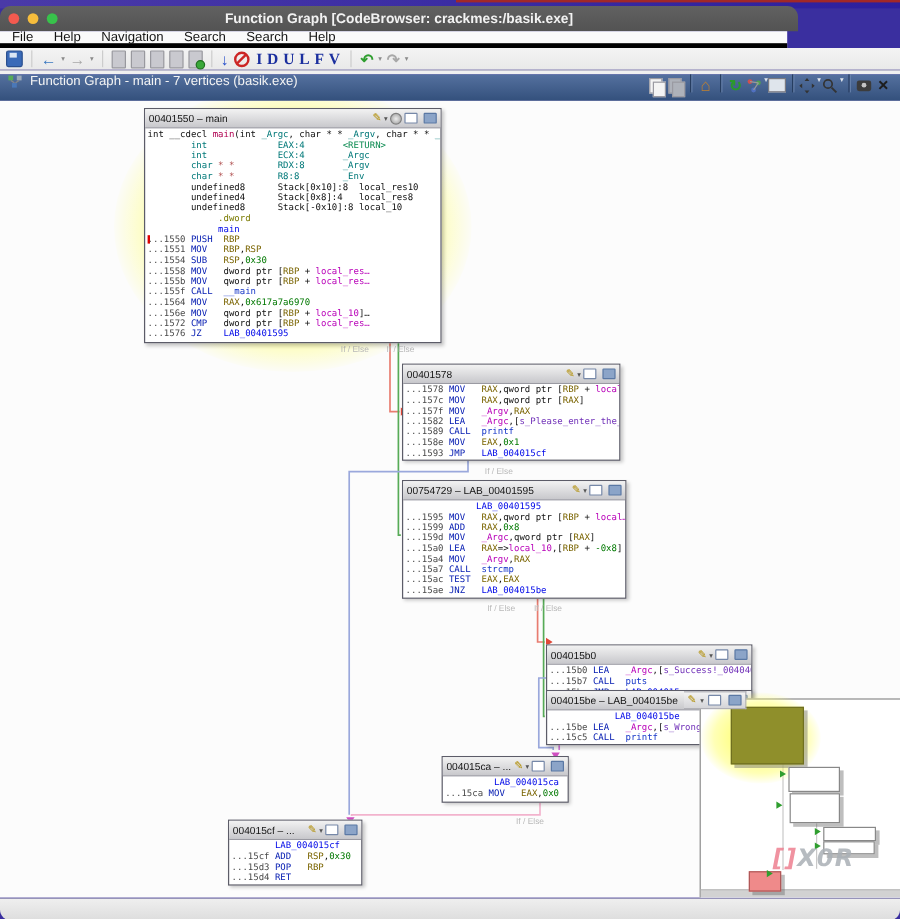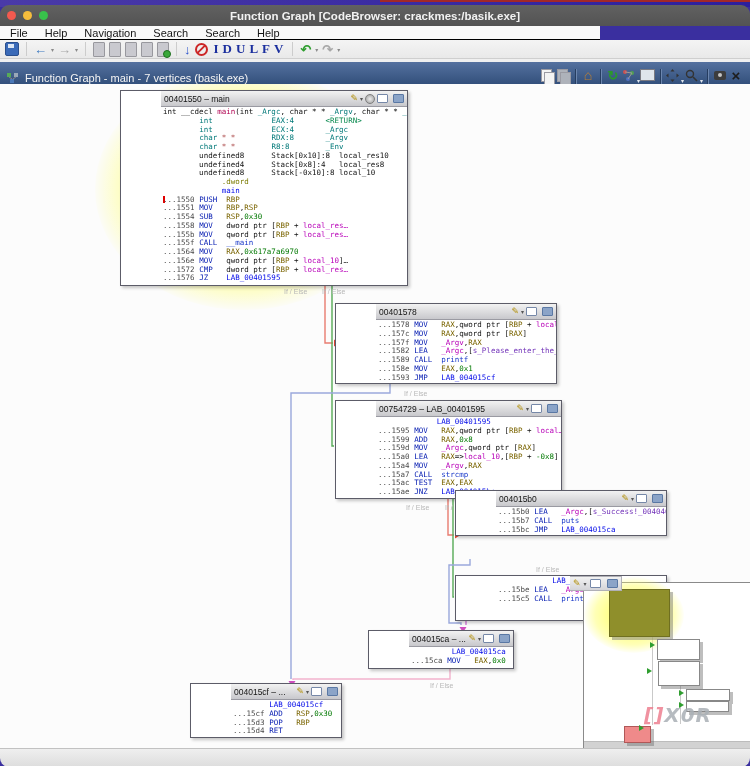--- a/index.html
+++ b/index.html
@@ -1,57 +1,57 @@
 <!DOCTYPE html>
 <html><head>
 <meta charset="utf-8">
 <style>
   html,body{margin:0;padding:0;background:#2e2e2e;}
   #root{position:relative;width:750px;height:766px;overflow:hidden;font-family:"Liberation Sans",sans-serif;background:#3a2f9f;}
   .abs{position:absolute;}
   
   #top-strip{left:0;top:0;width:750px;height:7px;background:linear-gradient(90deg,#4a3aa8,#2c1f9e);}
   #top-strip .redline{position:absolute;left:380px;top:0;width:370px;height:2px;background:#a22828;}
-  #titlebar{left:0;top:5px;width:750px;height:21px;background:linear-gradient(#616161,#535353);border-radius:9px 9px 0 0;display:flex;align-items:center;}
+  #titlebar{left:0;top:5px;width:665px;height:21px;background:linear-gradient(#616161,#535353);border-radius:9px 9px 0 0;display:flex;align-items:center;}
   .tlight{width:9px;height:9px;border-radius:50%;margin-left:7px;}
   #win-title{position:absolute;left:0;width:100%;text-align:center;color:#f2f2f2;font-size:11.5px;font-weight:bold;}
-  #menubar{left:0;top:26px;width:600px;height:14px;background:#fafafa;display:flex;align-items:center;gap:17px;padding-left:10px;box-sizing:border-box;border-bottom:1px solid #000000;}
+  #menubar{left:0;top:26px;width:656px;height:14px;background:#fafafa;display:flex;align-items:center;gap:17px;padding-left:10px;box-sizing:border-box;border-bottom:4px solid #000000;}
   .mitem{font-size:11px;color:#151515;}
   #toolbar{left:0;top:40px;width:750px;height:19px;background:linear-gradient(#f4f4f4,#e9e9e9);border-bottom:1px solid #cfcfcf;display:flex;align-items:center;padding-left:5px;box-sizing:border-box;gap:4px;}
   .tsep{width:1px;height:14px;background:#cccccc;margin:0 3px;}
   .tcaret{font-size:6px;color:#8a8a8a;}
   .saveic{width:12px;height:12px;background:#3a6ab8;border:1px solid #2a4f8e;border-radius:2px;position:relative;}
   .saveic::after{content:'';position:absolute;left:2px;top:1px;width:6px;height:4px;background:#dce6f4;}
   .arrowch{font-size:13px;font-weight:bold;line-height:1;}
   .pageicon{width:10px;height:13px;background:#c9c9cf;border:1px solid #98989e;border-radius:1px;position:relative;}
   .pageicon.clock::after{content:'';position:absolute;right:-3px;bottom:-2px;width:6px;height:6px;border-radius:50%;background:#3aa83a;border:1px solid #1f6f1f;}
   .noentry{width:9px;height:9px;border:2px solid #cc2626;border-radius:50%;position:relative;}
   .noentry::after{content:'';position:absolute;left:-1px;top:3.5px;width:11px;height:2px;background:#cc2626;transform:rotate(-45deg);}
   .tl{font-family:"Liberation Serif",serif;font-weight:bold;font-size:13px;color:#1b2f9e;padding:0 2px;}
-  #panelheader{left:0;top:62px;width:750px;height:22px;background:linear-gradient(#55719f,#33507c);display:flex;align-items:flex-end;padding:0 6px;box-sizing:border-box;color:#f4f4f4;}
+  #panelheader{left:0;top:62px;width:750px;height:22px;background:linear-gradient(#55719f,#33507c);display:flex;align-items:flex-start;padding:0 6px;box-sizing:border-box;color:#f4f4f4;}
   #panel-title{font-size:11px;margin-left:6px;flex:1;white-space:nowrap;}
   .phsep{width:1px;height:15px;background:#263d60;margin:0 4px;box-shadow:1px 0 0 #6c86ae;}
   .phic{display:flex;align-items:center;justify-content:center;min-width:16px;height:18px;}
   .copyic{width:9px;height:11px;background:#f4f4f4;border:1px solid #9a9aa2;position:relative;}
   .copyic::after{content:'';position:absolute;left:2px;top:2px;width:9px;height:11px;background:inherit;border:1px solid #9a9aa2;}
   .copyic.gray{background:#aeb2ba;}
   .homeic{font-size:14px;color:#c08030;line-height:1;}
   .refic{font-size:13px;font-weight:bold;color:#2a9a2a;line-height:1;}
   .satic{width:13px;height:10px;border:1px solid #7a7a82;background:#dfe5ec;}
   .snapic{width:12px;height:9px;background:#3c3c3c;border-radius:2px;position:relative;}
   .snapic::after{content:'';position:absolute;left:4px;top:2px;width:4px;height:4px;border-radius:50%;background:#c4c4c4;}
   .closeic{font-size:15px;font-weight:bold;color:#1d1d1d;line-height:1;}
   #gapstrip{left:0;top:59px;width:750px;height:3px;background:#f0f0f0;}
   #statusbar{left:0;top:748px;width:750px;height:18px;background:linear-gradient(#efefef,#dddddd);border-top:1px solid #c2c2c2;border-radius:0 0 9px 9px;}
   
   #graph{left:0;top:84px;width:750px;height:664px;background:#fcfcfc;overflow:hidden;}
   .glow{position:absolute;border-radius:50%;z-index:2;background:radial-gradient(ellipse at center,rgba(255,255,60,.95) 0%,rgba(255,255,110,.5) 55%,rgba(255,255,160,0) 72%);}
   #edgesvg{position:absolute;left:0;top:0;z-index:5;}
   .elabel{position:absolute;font-size:7px;color:#b8b8b8;white-space:nowrap;z-index:6;}
-  .vblock{position:absolute;background:#ffffff;border:1px solid #5c5c68;box-shadow:2px 2px 3px rgba(0,0,0,.22);z-index:8;padding-left:40px;}
+  .vblock{position:absolute;background:#ffffff;border:1px solid #5c5c68;box-shadow:2px 2px 3px rgba(0,0,0,.22);z-index:8;}
   .bheader{height:15px;background:linear-gradient(#f2f2f2,#c8c8cc);border-bottom:1px solid #9a9aa2;display:flex;align-items:center;padding:0 3px;}
   .btitle{font-size:8.5px;color:#141414;white-space:nowrap;overflow:hidden;flex:1;}
   .bicons{display:flex;align-items:center;gap:2px;}
   .pencil{font-size:9px;color:#b08c00;line-height:1;}
   .bcaret{font-size:6px;color:#555;}
   .gcircle{width:8px;height:8px;border-radius:50%;background:radial-gradient(#ededed,#9a9a9a);border:1px solid #7f7f7f;}
   .wrect{width:9px;height:7px;background:#ffffff;border:1px solid #7688a8;border-radius:1px;}
   .brect{width:9px;height:7px;background:#8ba4c8;border:1px solid #5a78a4;border-radius:1px;margin-left:3px;}
   .bbody{padding:1px 2px;overflow:hidden;}
   .brow{font-family:"DejaVu Sans Mono",monospace;font-size:7.5px;line-height:8.75px;height:8.75px;white-space:pre;}
@@ -276,37 +276,46 @@
           <div class="brow"><span class="tk-a">...1595 </span><span class="tk-m">MOV   </span><span class="tk-r">RAX</span><span class="tk-p">,qword ptr [</span><span class="tk-r">RBP</span><span class="tk-p"> + </span><span class="tk-v">local…</span></div>
           <div class="brow"><span class="tk-a">...1599 </span><span class="tk-m">ADD   </span><span class="tk-r">RAX</span><span class="tk-p">,</span><span class="tk-c">0x8</span></div>
           <div class="brow"><span class="tk-a">...159d </span><span class="tk-m">MOV   </span><span class="tk-v">_Argc</span><span class="tk-p">,qword ptr [</span><span class="tk-r">RAX</span><span class="tk-p">]</span></div>
           <div class="brow"><span class="tk-a">...15a0 </span><span class="tk-m">LEA   </span><span class="tk-r">RAX</span><span class="tk-p">=&gt;</span><span class="tk-v">local_10</span><span class="tk-p">,[</span><span class="tk-r">RBP</span><span class="tk-p"> + </span><span class="tk-c">-0x8</span><span class="tk-p">]</span></div>
           <div class="brow"><span class="tk-a">...15a4 </span><span class="tk-m">MOV   </span><span class="tk-v">_Argv</span><span class="tk-p">,</span><span class="tk-r">RAX</span></div>
           <div class="brow"><span class="tk-a">...15a7 </span><span class="tk-m">CALL  </span><span class="tk-f">strcmp</span></div>
           <div class="brow"><span class="tk-a">...15ac </span><span class="tk-m">TEST  </span><span class="tk-r">EAX</span><span class="tk-p">,</span><span class="tk-r">EAX</span></div>
           <div class="brow"><span class="tk-a">...15ae </span><span class="tk-m">JNZ   </span><span class="tk-l">LAB_004015be</span></div>
         </div>
       </div>
-      <div class="vblock" style="left: 455px; top: 406px; width: 170px; height: 44px;">
+      <div class="vblock" style="left: 455px; top: 453px; width: 170px; height: 44px;">
         <div class="bheader">
           <span class="btitle">004015b0</span>
           <span class="bicons">
             <span class="pencil">✎</span>
             <span class="bcaret">▾</span>
             <span class="wrect"></span>
             <span class="brect"></span>
           </span>
         </div>
         <div class="bbody">
           <div class="brow"><span class="tk-a">...15b0 </span><span class="tk-m">LEA   </span><span class="tk-v">_Argc</span><span class="tk-p">,[</span><span class="tk-s">s_Success!_0040404b</span></div>
           <div class="brow"><span class="tk-a">...15b7 </span><span class="tk-m">CALL  </span><span class="tk-f">puts</span></div>
           <div class="brow"><span class="tk-a">...15bc </span><span class="tk-m">JMP   </span><span class="tk-l">LAB_004015ca</span></div>
         </div>
       </div>
       <div class="vblock" style="left: 455px; top: 491px; width: 170px; height: 44px;">
+        <div class="bheader">
+          <span class="btitle">004015be – LAB_004015be</span>
+          <span class="bicons">
+            <span class="pencil">✎</span>
+            <span class="bcaret">▾</span>
+            <span class="wrect"></span>
+            <span class="brect"></span>
+          </span>
+        </div>
         <div class="bbody">
           <div class="brow"><span class="tk-p">            </span><span class="tk-l">LAB_004015be</span></div>
           <div class="brow"><span class="tk-a">...15be </span><span class="tk-m">LEA   </span><span class="tk-v">_Argc</span><span class="tk-p">,[</span><span class="tk-s">s_Wrong_pass…</span></div>
           <div class="brow"><span class="tk-a">...15c5 </span><span class="tk-m">CALL  </span><span class="tk-f">printf</span></div>
         </div>
       </div>
       <div class="vblock" style="left: 368px; top: 546px; width: 104px; height: 37px;">
         <div class="bheader">
           <span class="btitle">004015ca – ...</span>
           <span class="bicons">

